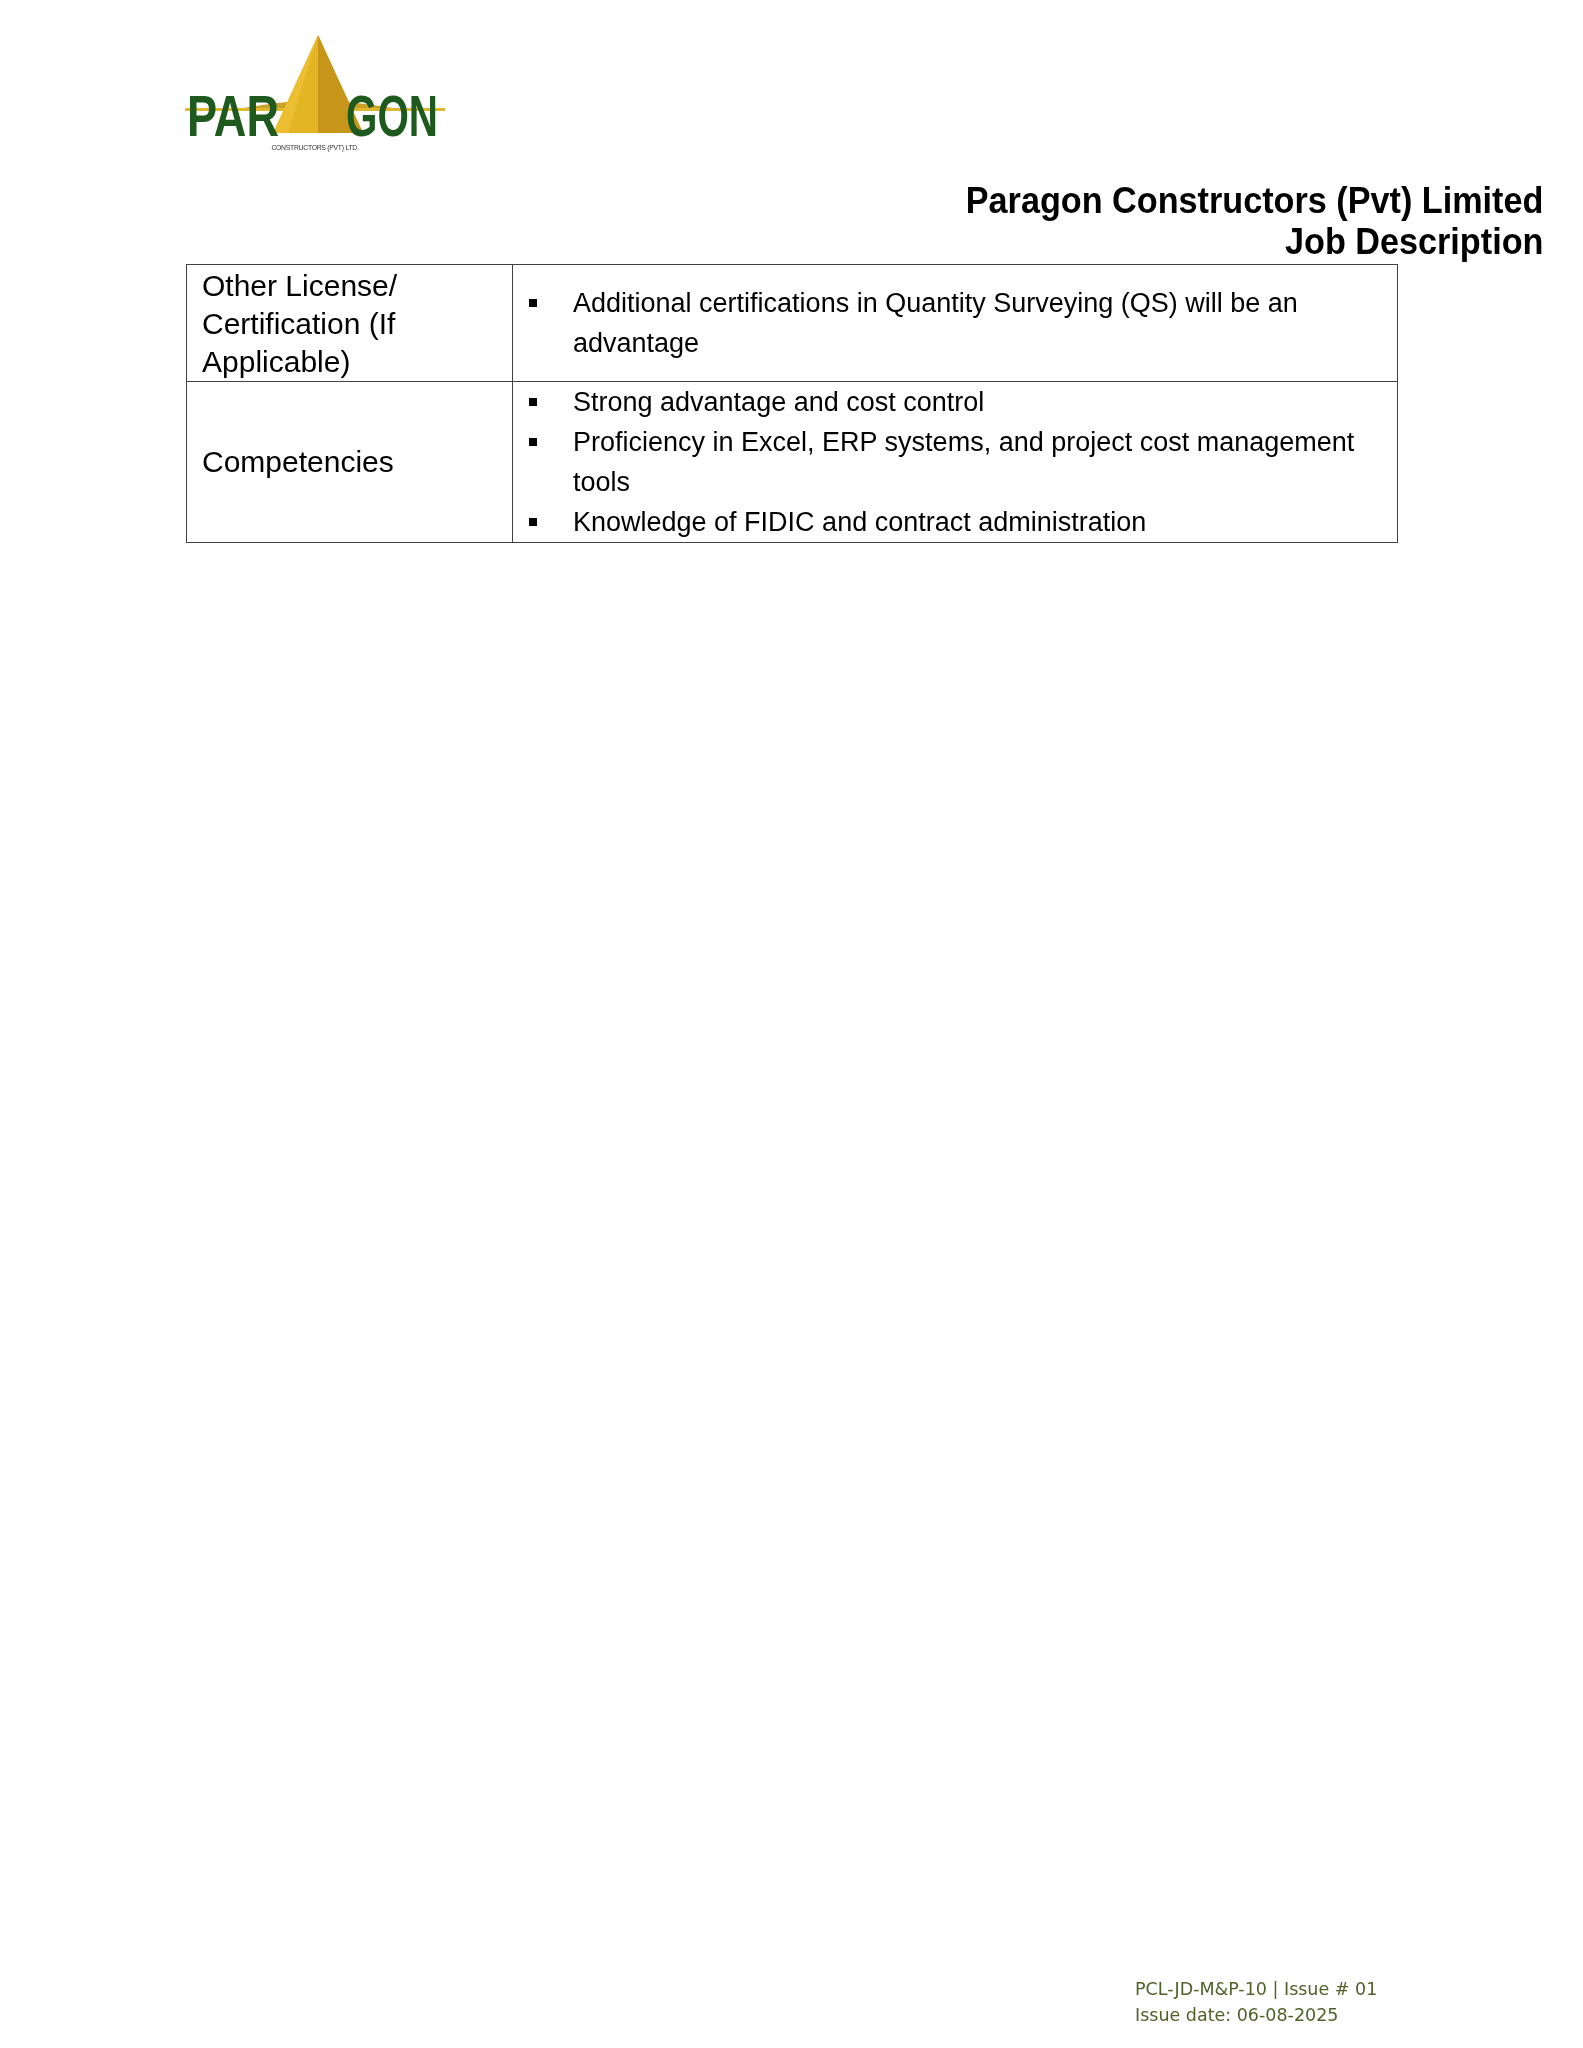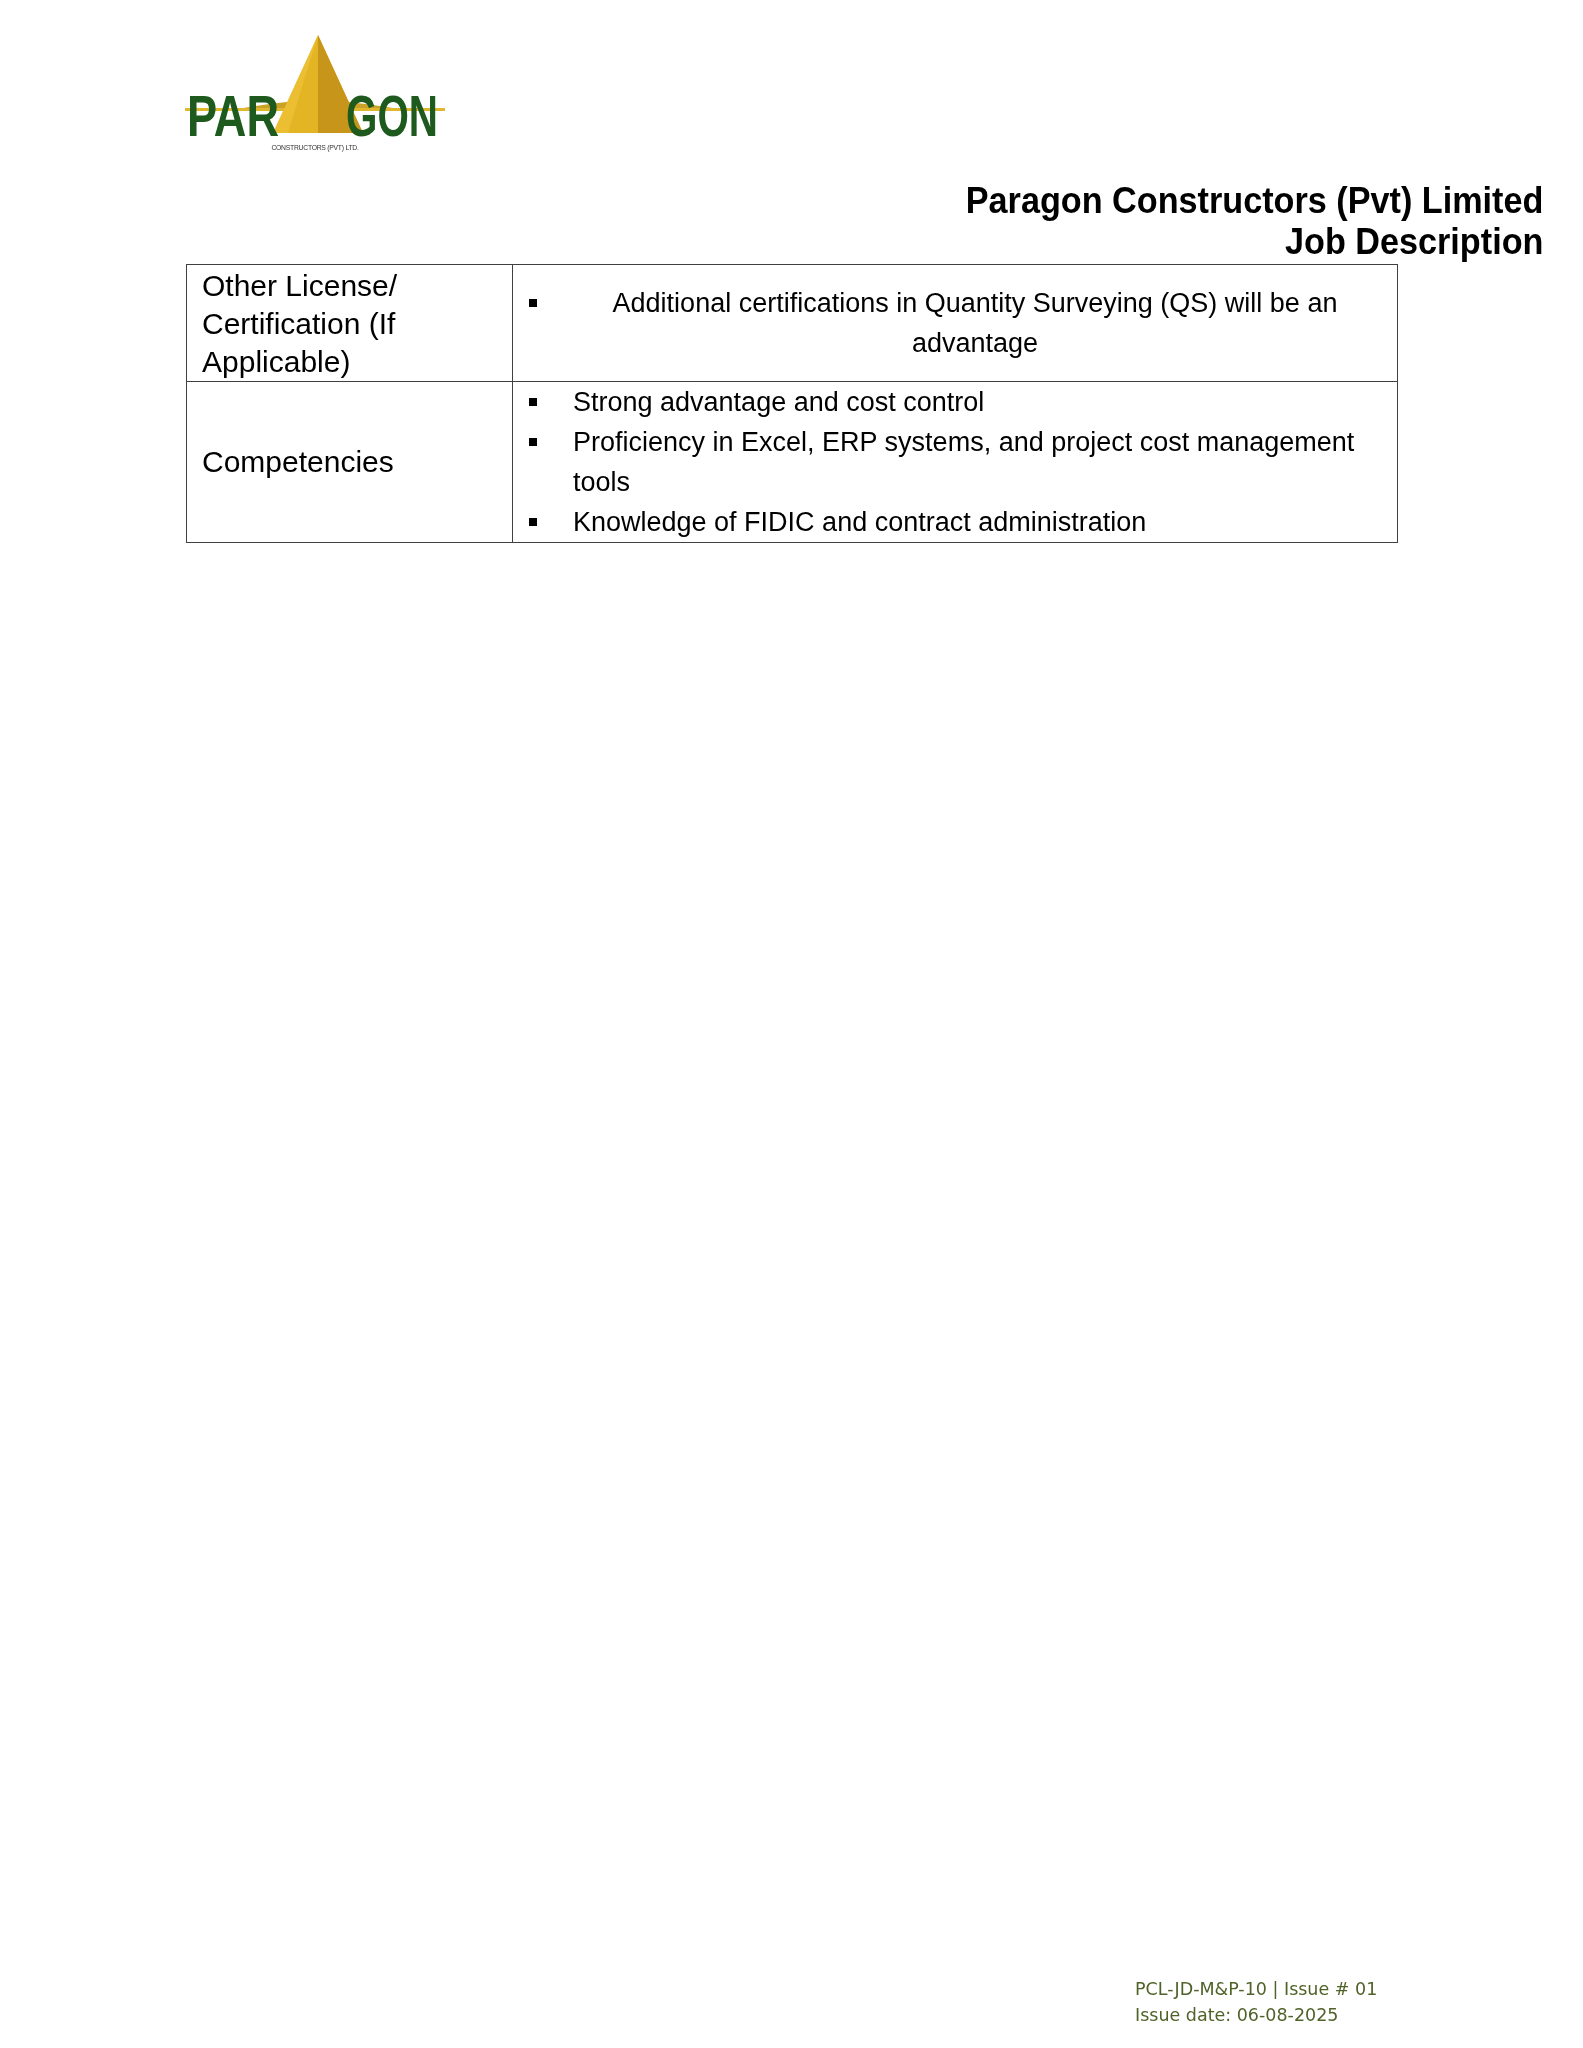--- a/index.html
+++ b/index.html
@@ -20,21 +20,21 @@
              border-collapse: collapse; border-radius: 22px; }
   table.jd td { border: 1.6px solid #404040; vertical-align: middle; padding: 0; }
   td.label { width: 310px; padding-left: 15px !important; font-size: 30px; line-height: 38px; }
   td.content { font-size: 27px; line-height: 40px; }
   tr.r1 td { height: 113px; }
   tr.r2 td { height: 154px; }
   tr.r1 td.label { vertical-align: top; padding-top: 2px !important; }
   ul.bullets { list-style: none; margin: 0; padding: 0; }
   ul.bullets li { position: relative; padding-left: 60px; padding-right: 20px; }
   ul.bullets li .sq { position: absolute; left: 16px; top: 16px; width: 8px; height: 8px; background: #000; }
-  tr.r1 ul.bullets { padding-top: 0px; text-align: center; }
+  tr.r1 ul.bullets { padding-top: 0px; }
 
   .footer { position: absolute; left: 1135px; top: 1976px; font-family: "DejaVu Sans", sans-serif;
             font-size: 17.5px; line-height: 26px; color: #4f6228; }
 </style>
 </head>
 <body>
 
 <div class="logo">
   <svg width="264" height="115" viewBox="0 0 264 115">
 

